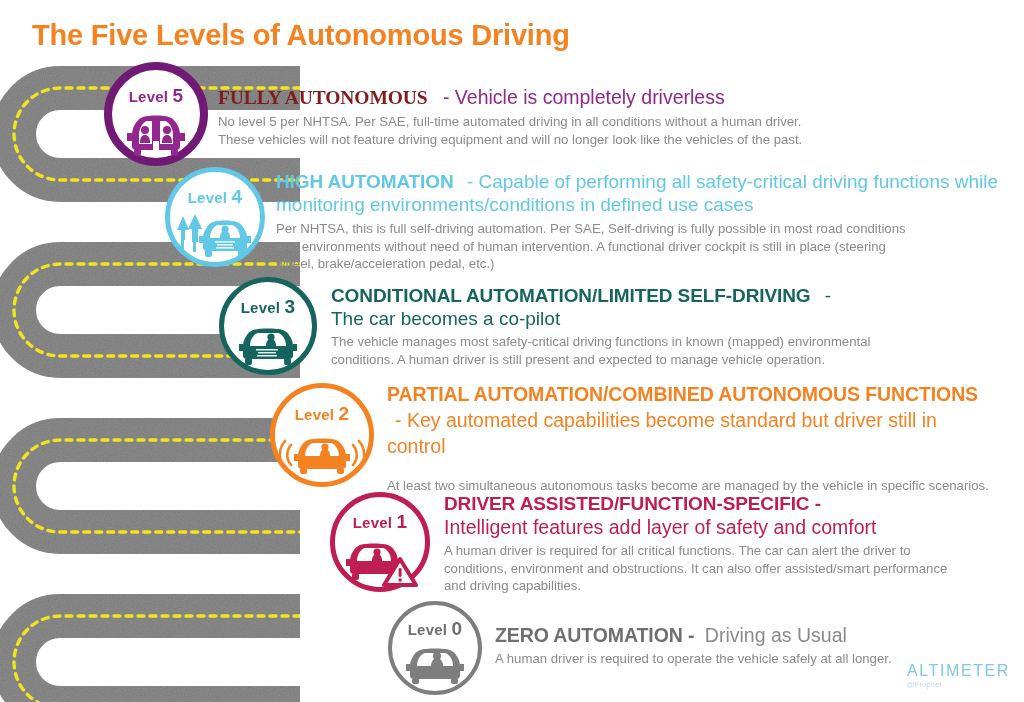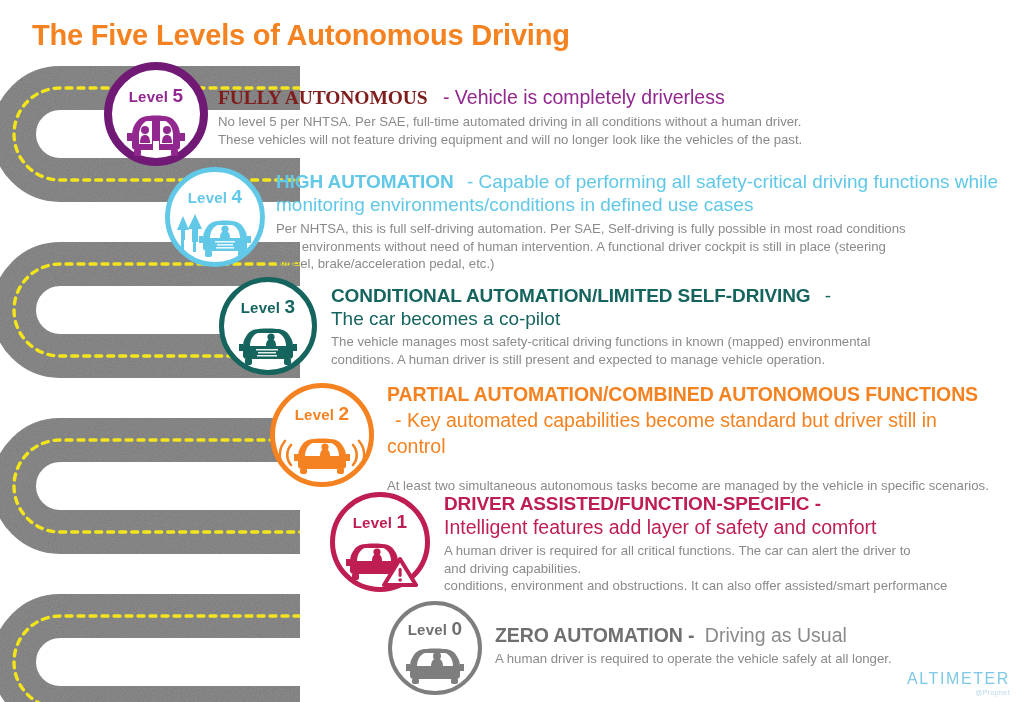--- a/index.html
+++ b/index.html
@@ -34,21 +34,21 @@
   .badge .lvl b{font-size:19px;font-weight:bold;}
   .badge .art{position:absolute;left:0;right:0;display:flex;justify-content:center;}
 
   .txt{position:absolute;}
   .head{font-weight:bold;letter-spacing:-0.1px;}
   .head-sub{font-weight:normal;}
   .sub{font-weight:normal;}
   .body{color:#8a8a8a;font-size:13.2px;line-height:17.6px;}
 
   
-  #logo{position:absolute;right:14px;bottom:6px;text-align:right;}
+  #logo{position:absolute;right:14px;bottom:14px;}
   #logo .wordmark{
     font-size:16px;letter-spacing:1.6px;color:#7EC8E8;font-weight:400;
     font-family:"Liberation Sans", sans-serif;
   }
   #logo .tag{font-size:7px;color:#b9d9ea;letter-spacing:.4px;margin-top:1px;}
 </style>
 </head>
 <body>
 
 <div id="stage">
@@ -299,22 +299,22 @@
             <rect x="56.6" y="33" width="3" height="9" rx="1.4" fill="#BE1E51"></rect>
             <circle cx="58.1" cy="45" r="1.8" fill="#BE1E51"></circle>
           </g>
         </svg>
       </div>
     </div>
     <div class="txt" style="left:444px;top:492px;width:560px;">
       <div class="head" style="font-size:19px;line-height:23px;color:#BE1E51;">DRIVER ASSISTED/FUNCTION-SPECIFIC -</div>
       <div style="font-size:19.5px;line-height:25px;color:#BE1E51;">Intelligent features add layer of safety and comfort</div>
       <div class="body" style="margin-top:2px;">A human driver is required for all critical functions. The car can alert the driver to</div>
+      <div class="body">conditions, environment and obstructions. It can also offer assisted/smart performance</div>
       <div class="body">and driving capabilities.</div>
-      <div class="body">conditions, environment and obstructions. It can also offer assisted/smart performance</div>
     </div>
   </div>
 
   <div class="row">
     <div class="badge" style="left:388px;top:601px;width:94px;height:94px;border:4px solid #7E7E7E;">
       <div class="lvl" style="top:13px;color:#6f6f6f;">
         <span>Level</span>
         <b>0</b>
       </div>
       <div class="art" style="top:36px;">

